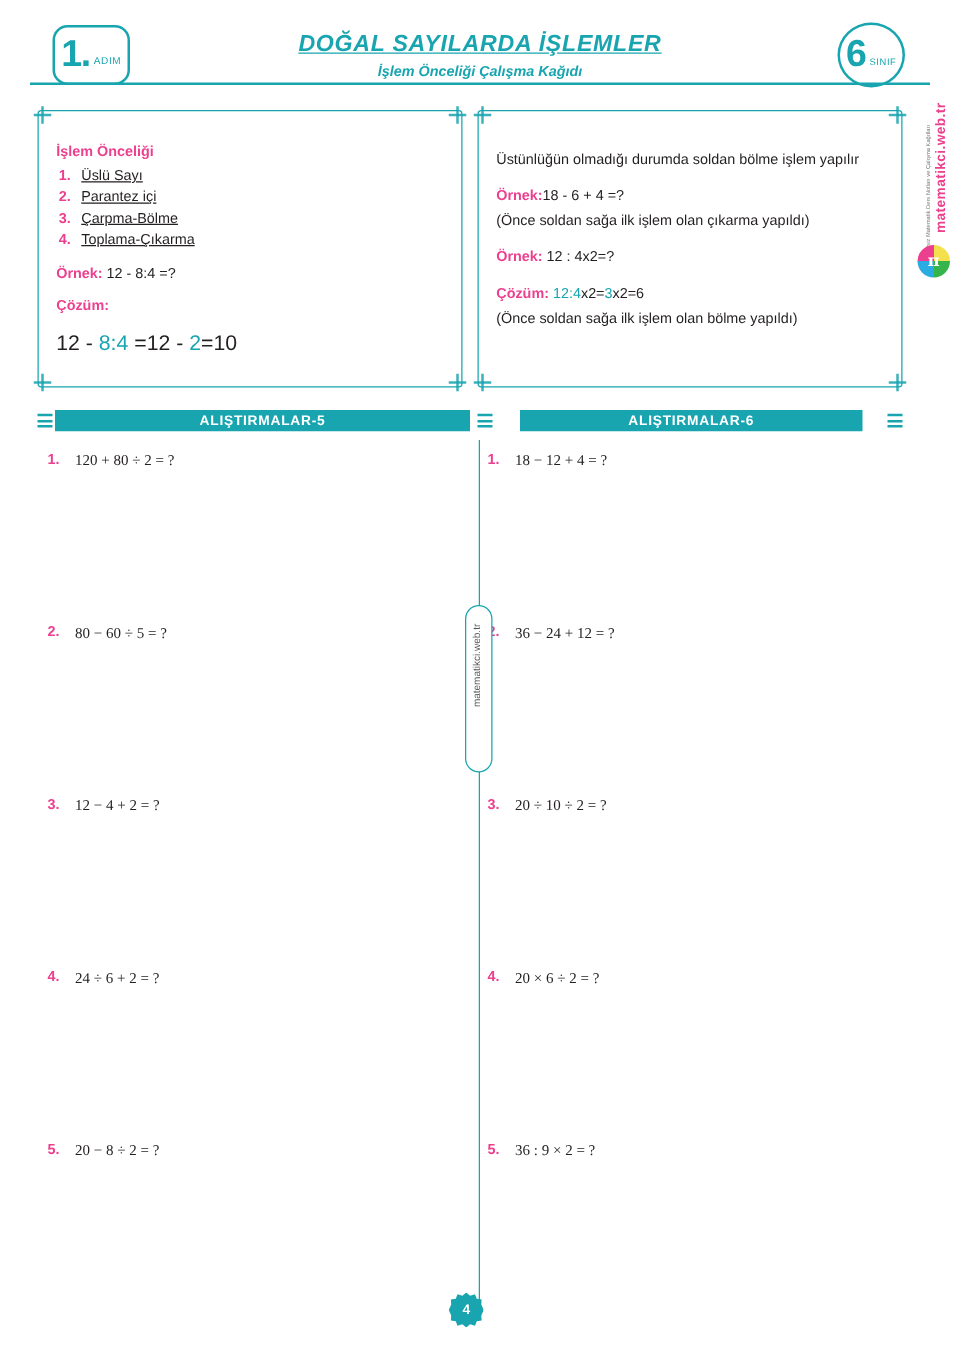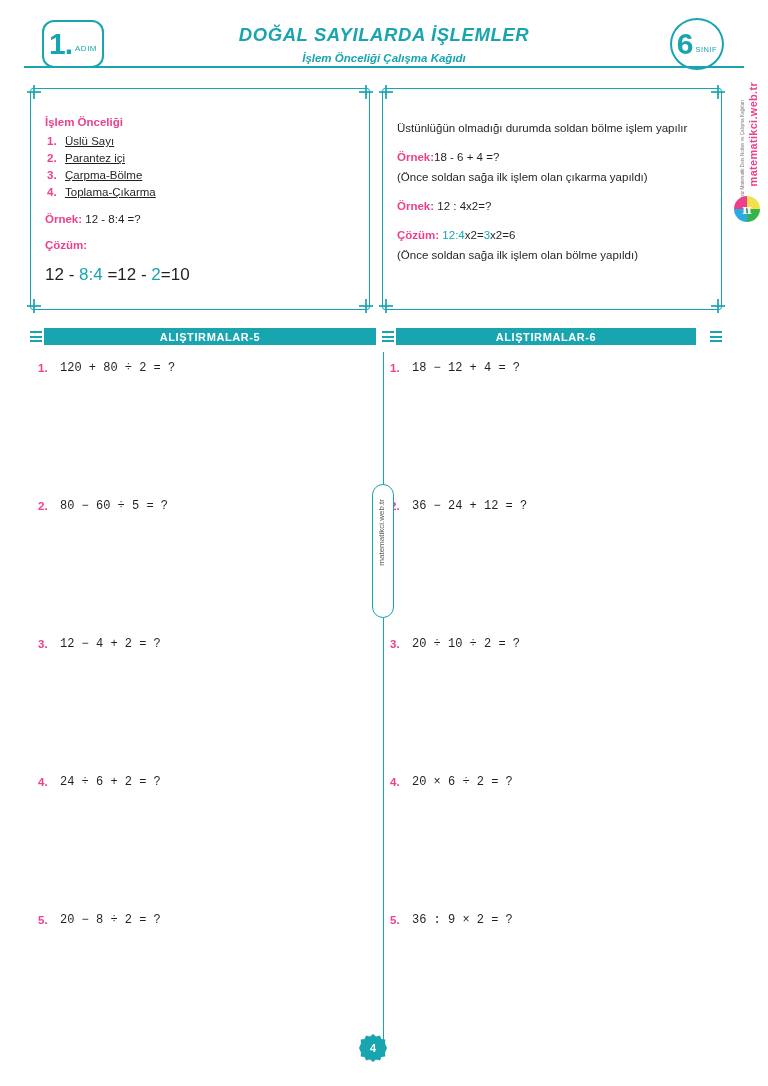--- a/index.html
+++ b/index.html
@@ -61,20 +61,21 @@
     left: 180px; top: 16px;
     width: 408px;
     text-align: center;
   }
   .title-main {
     font-size: 18.5px;
     font-weight: bold;
     font-style: italic;
     color: #18a5b0;
     letter-spacing: .6px;
+    text-decoration: underline;
   }
   .title-sub {
     margin-top: 6px;
     font-size: 11.5px;
     font-weight: bold;
     font-style: italic;
     color: #18a5b0;
   }
   .grade-badge {
     position: absolute;
@@ -195,21 +196,21 @@
     background: #18a5b0;
     color: #fff;
     font-size: 11px;
     font-weight: bold;
     letter-spacing: .6px;
     display: flex;
     align-items: center;
     justify-content: center;
   }
   .banner-left  { left: 44px;  top: 328px; width: 332px; }
-  .banner-right { left: 396px; top: 328px; width: 300px; }
+  .banner-right { left: 416px; top: 328px; width: 274px; }
   .banner-cap {
     position: absolute;
     top: 328px;
     width: 12px; height: 17px;
   }
   .banner-cap i {
     position: absolute;
     width: 12px; height: 2px;
     background: #18a5b0;
   }
@@ -235,21 +236,21 @@
     left: 8px; top: 4px;
     color: #ec3f8e;
     font-weight: bold;
     font-size: 11.5px;
   }
   .q .qt {
     position: absolute;
     left: 30px; top: 3px;
     color: #231f20;
     font-size: 12px;
-    font-family: Liberation Mono, monospace;
+    font-family: Liberation Serif, serif;
   }
 
   
   .divider {
     position: absolute;
     left: 383px; top: 352px;
     width: 1px; height: 690px;
     background: #18a5b0;
   }
   .divider-pill {

